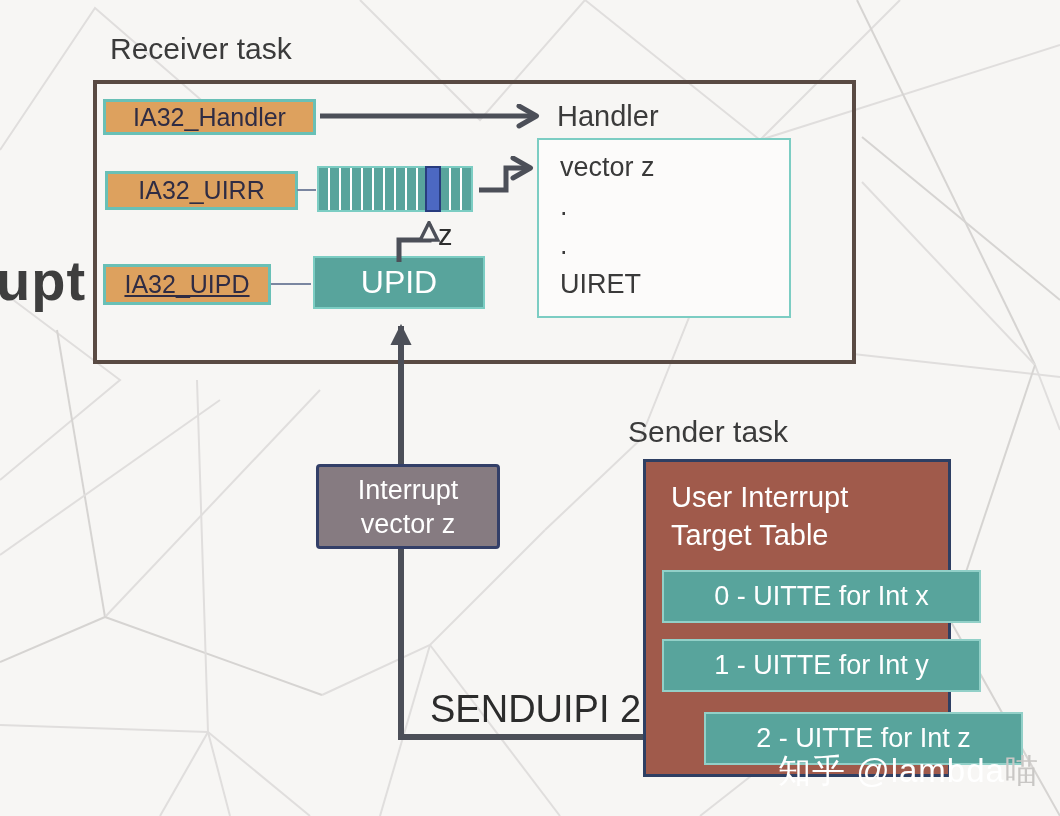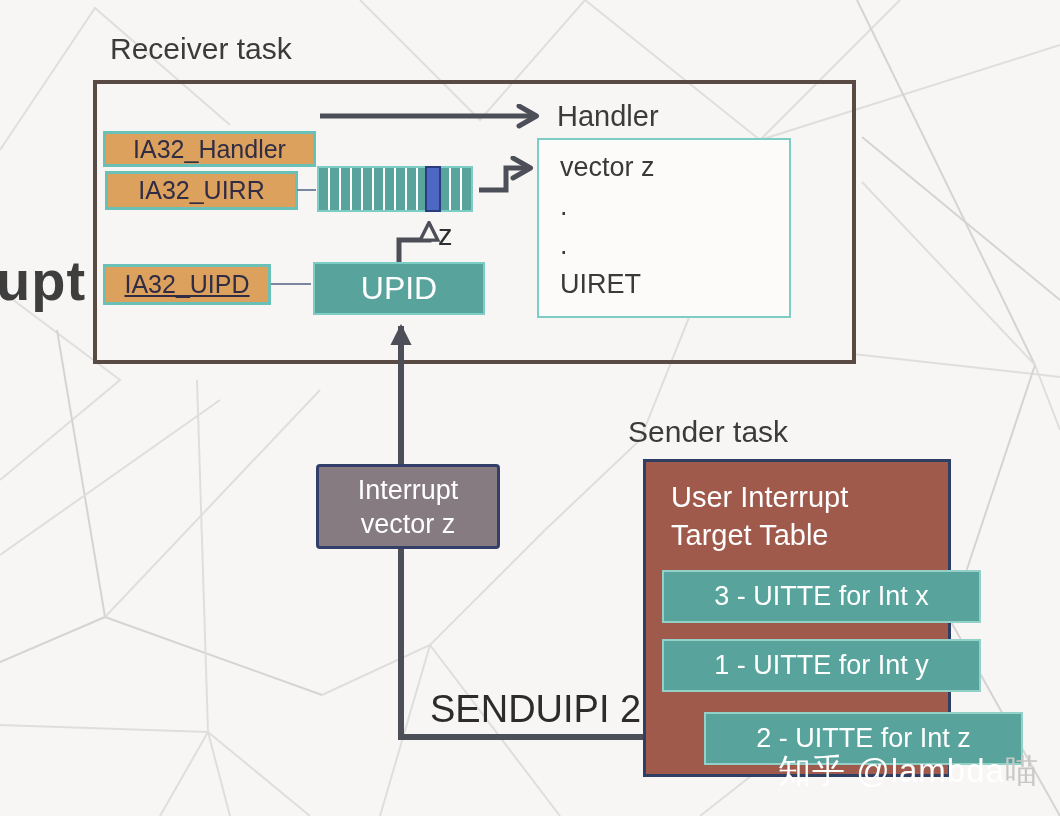--- a/index.html
+++ b/index.html
@@ -27,37 +27,37 @@
     border:4px solid var(--receiver-border,#594a43);
   }
   .reg {
     position:absolute;
     background:var(--orange,#dda15e);
     border:3px solid var(--orange-border,#69c0b6);
     color:var(--label-text,#2f2c44);
     display:flex; align-items:center; justify-content:center;
     font-size:25px;
   }
-  .reg-handler { left:103px; top:99px;  width:213px; height:36px;margin-top:32px; }
+  .reg-handler { left:103px; top:99px;  width:213px; height:36px; }
   .reg-uirr    { left:105px; top:171px; width:193px; height:39px; }
   .reg-uipd    { left:103px; top:264px; width:168px; height:41px;text-decoration:underline; }
 
   .uirr-bar {
     position:absolute; left:317px; top:166px; width:156px; height:46px;
     background-color:var(--teal,#58a49c);
     background-image:repeating-linear-gradient(90deg, rgba(0,0,0,0) 0 9px, #ffffff 9px 11px);
     border:2px solid var(--teal-border,#7ccdc3);
   }
   .bit-cell {
     position:absolute; left:106px; top:-2px; width:16px; height:46px;
     background:var(--blue-cell,#4c68c2);
     border:2px solid var(--blue-cell-border,#283c7e);
   }
   .upid {
-    position:absolute; left:313px; top:262px; width:172px; height:53px;
+    position:absolute; left:313px; top:256px; width:172px; height:53px;
     background:var(--teal,#58a49c);
     border:2px solid var(--teal-border,#7ccdc3);
     color:#fff; font-size:32px;
     display:flex; align-items:center; justify-content:center;
   }
   .z-label { position:absolute; left:438px; top:219px; font-size:29px; color:#2f2f2f; }
 
   .handler-title { position:absolute; left:557px; top:100px; font-size:29px; }
   .handler-box {
     position:absolute; left:537px; top:138px; width:254px; height:180px;
@@ -198,21 +198,21 @@
     <div>Interrupt</div>
     <div>vector z</div>
   </div>
 
   <div class="sender-title">Sender task</div>
   <div class="sender-box">
     <div class="uitt-title">
       <div>User Interrupt</div>
       <div>Target Table</div>
     </div>
-    <div class="uitt-row row-0">3 - UITTE for Int x</div>
+    <div class="uitt-row row-0">0 - UITTE for Int x</div>
     <div class="uitt-row row-1">1 - UITTE for Int y</div>
     <div class="uitt-row row-2">2 - UITTE for Int z</div>
   </div>
 
   <div class="senduipi">SENDUIPI 2</div>
 
   <div class="watermark"><span>知乎 @lambda</span><span class="suffix">喵</span></div>
 
 </div>
 

